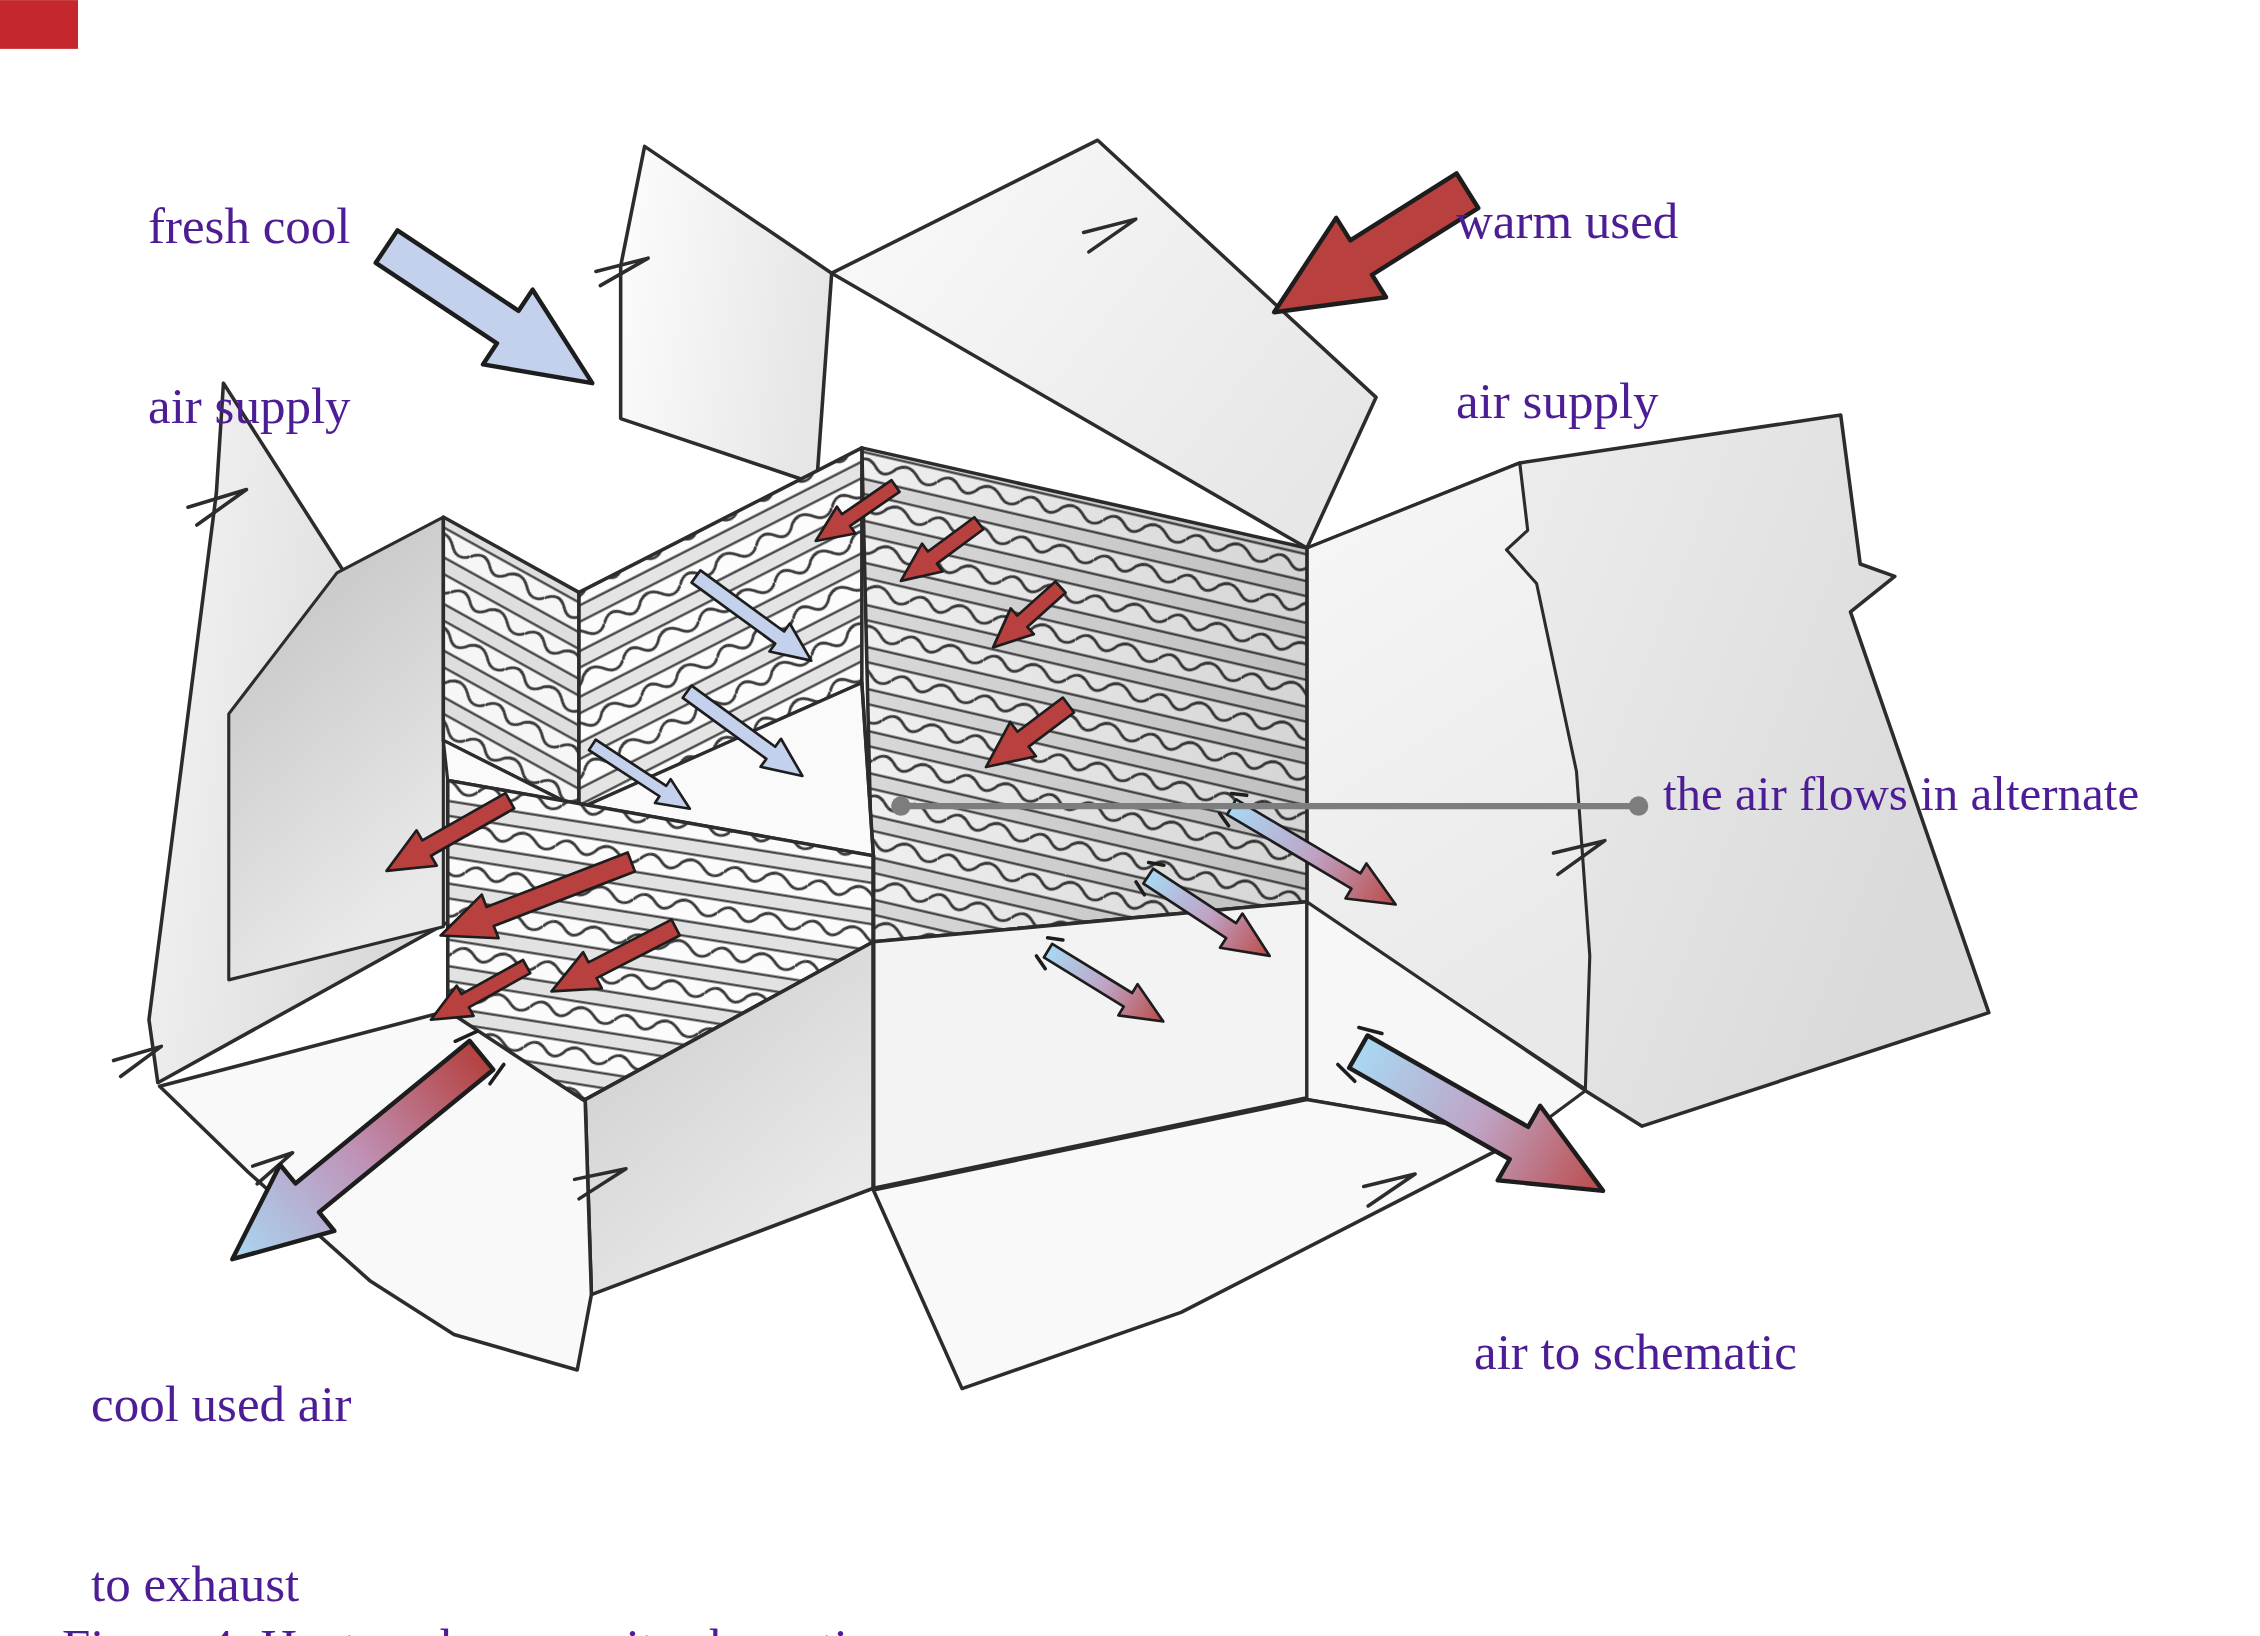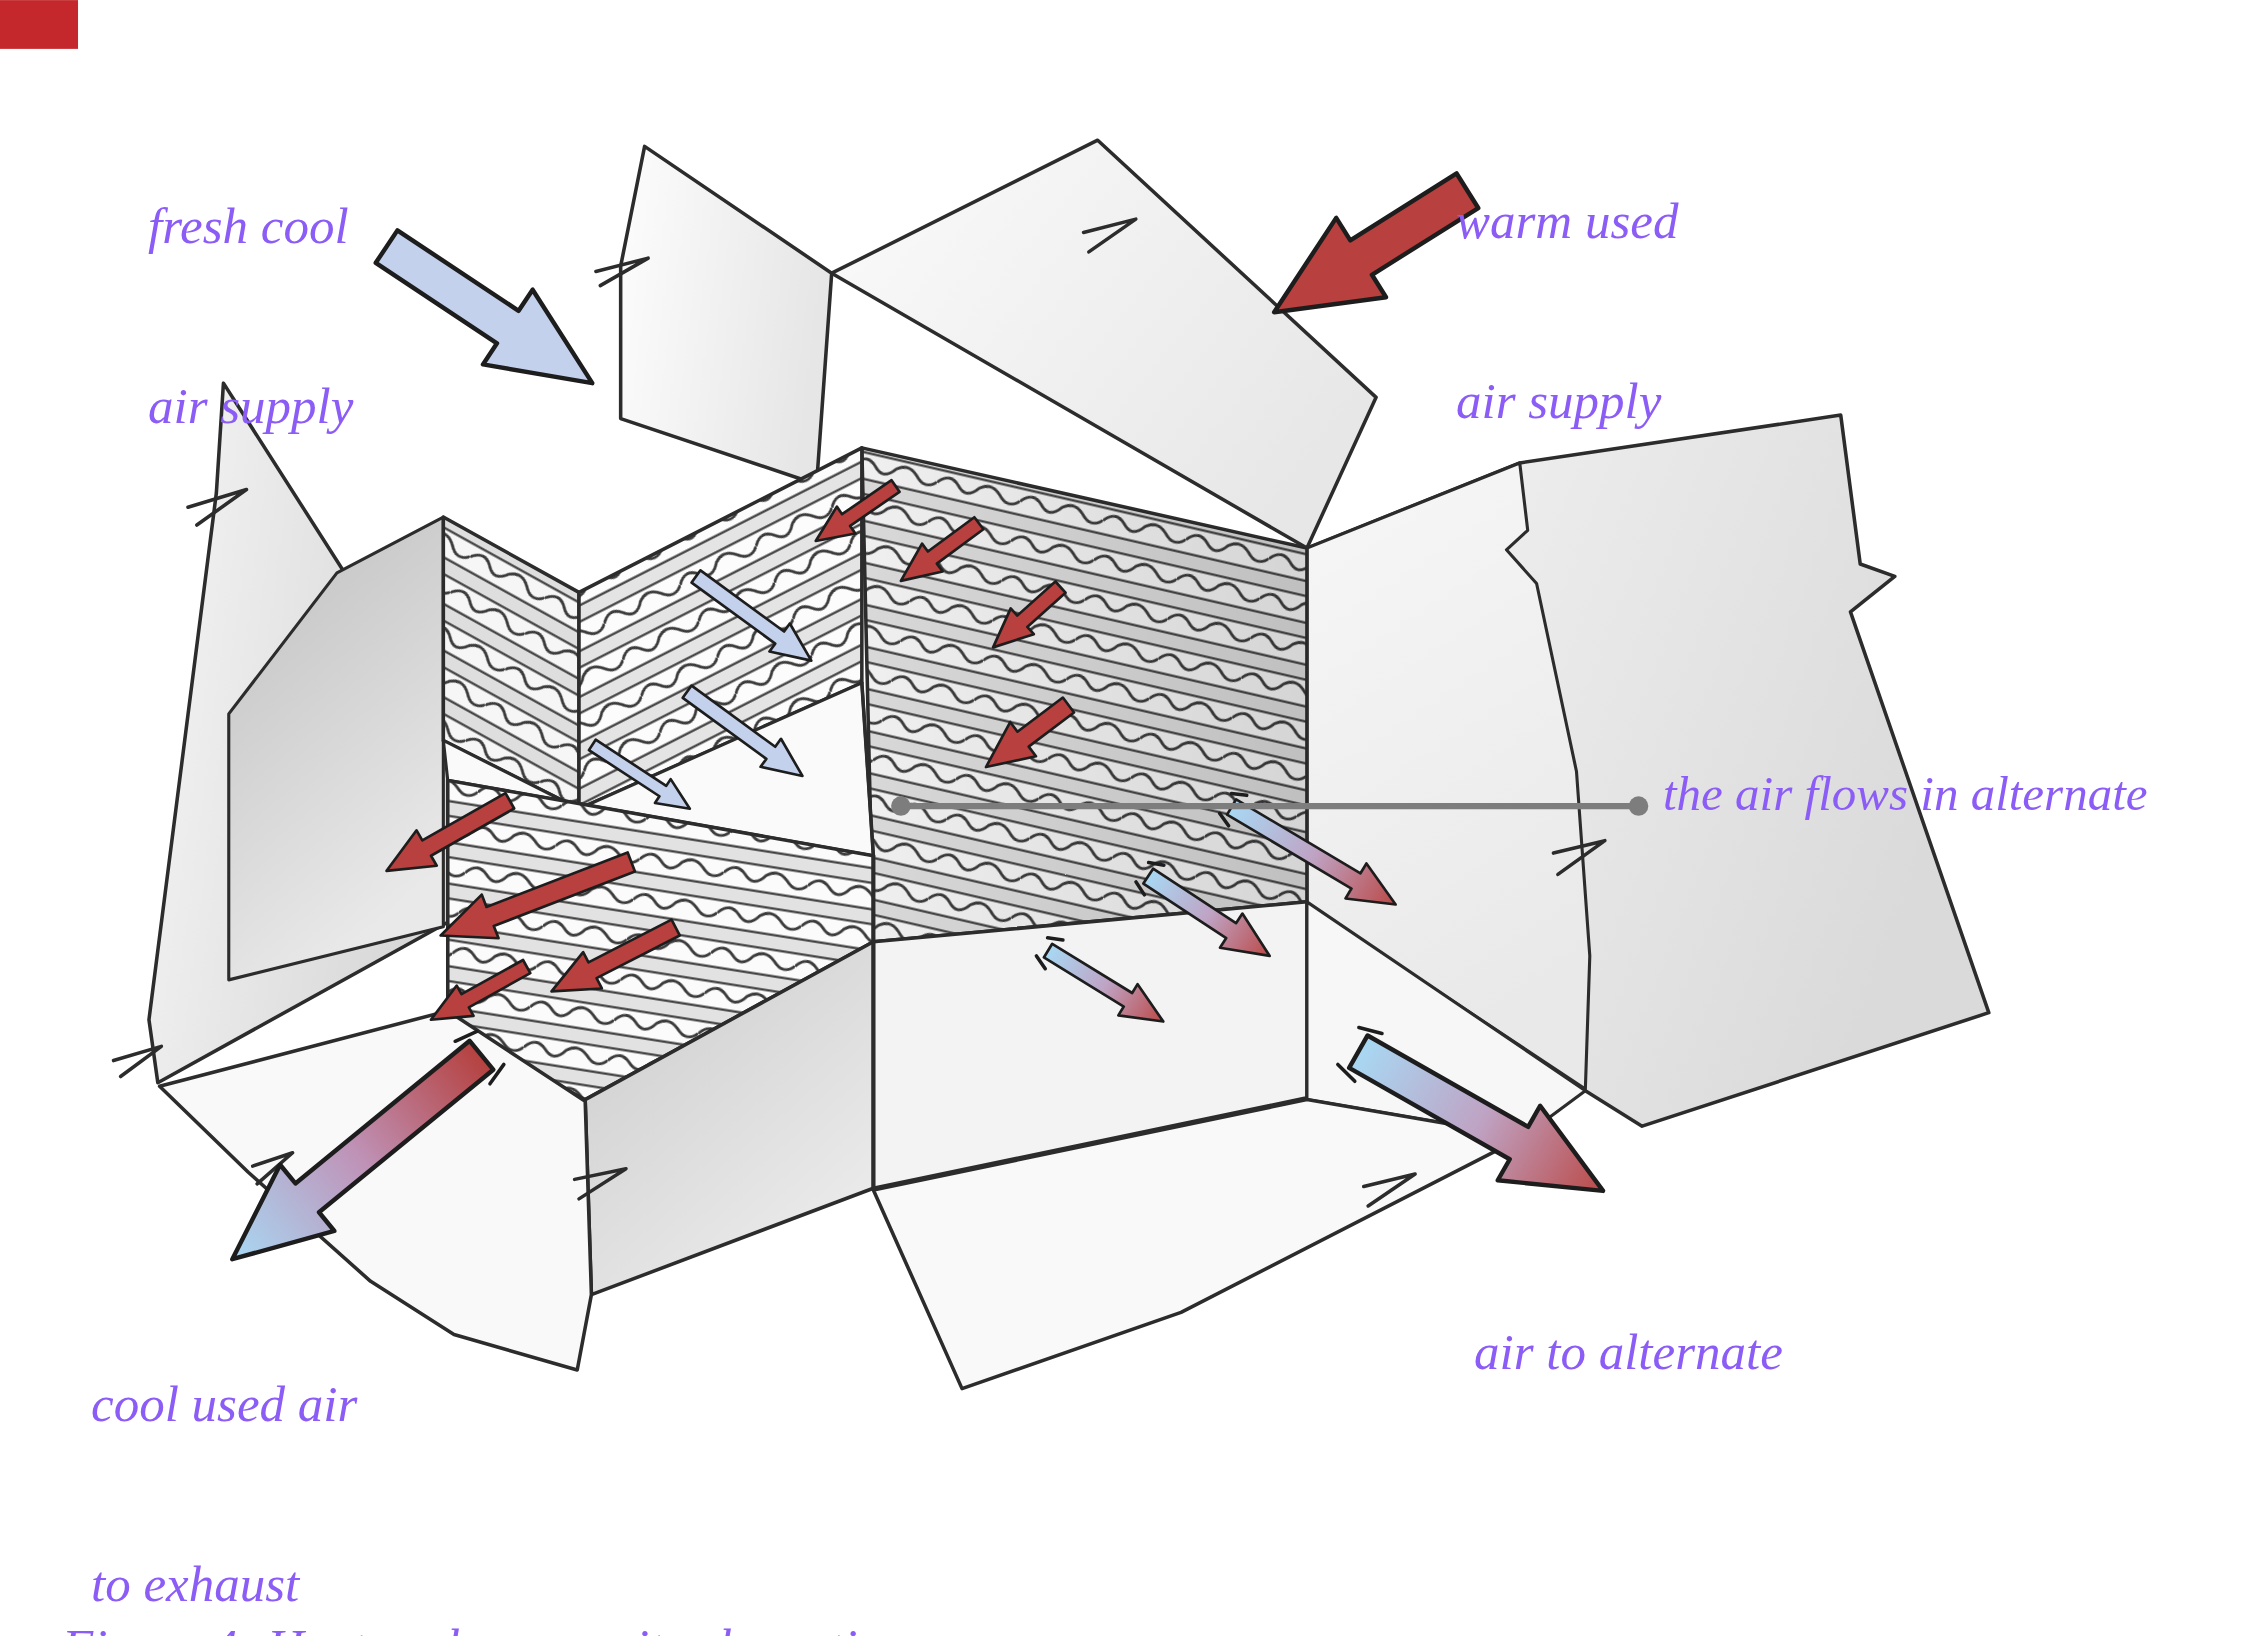--- a/index.html
+++ b/index.html
@@ -1,18 +1,18 @@
 <!DOCTYPE html>
 <html style="font-size:14px"><head>
 <meta charset="utf-8">
 <style>
   html,body{margin:0;padding:0;}
   body{width:2261px;height:1637px;position:relative;background:#ffffff;overflow:hidden;
        font-family:"Liberation Serif",serif;}
-  .lbl{position:absolute;color:#8b5cf6;font-size:51px;line-height:60px;white-space:pre;font-style:italic;}
+  .lbl{position:absolute;color:#4c1d95;font-size:51px;line-height:60px;white-space:pre;}
   .lbl div{white-space:pre;}
   .annot{font-size:49px;line-height:54px;}
   .caption{font-size:51px;}
   #scene{position:absolute;left:0;top:0;}
 </style>
 </head>
 <body>
 
 <svg id="scene" width="2261" height="1637" viewBox="0 0 2550 1846">
   <defs>
@@ -187,19 +187,19 @@
 <div class="lbl annot" style="left:1663px;top:659px">
   <div>the air flows in alternate</div>
 </div>
 
 <div class="lbl" style="left:91px;top:1254px">
   <div>cool used air</div>
   <div>to exhaust</div>
 </div>
 
 <div class="lbl" style="left:1474px;top:1202px">
-  <div>air to alternate</div>
+  <div>air to schematic</div>
 </div>
 
 <div class="lbl caption" style="left:62px;top:1497px">
   <div>Figure 4: Heat exchange unit schematic.</div>
 </div>
 
 
 </body></html>

